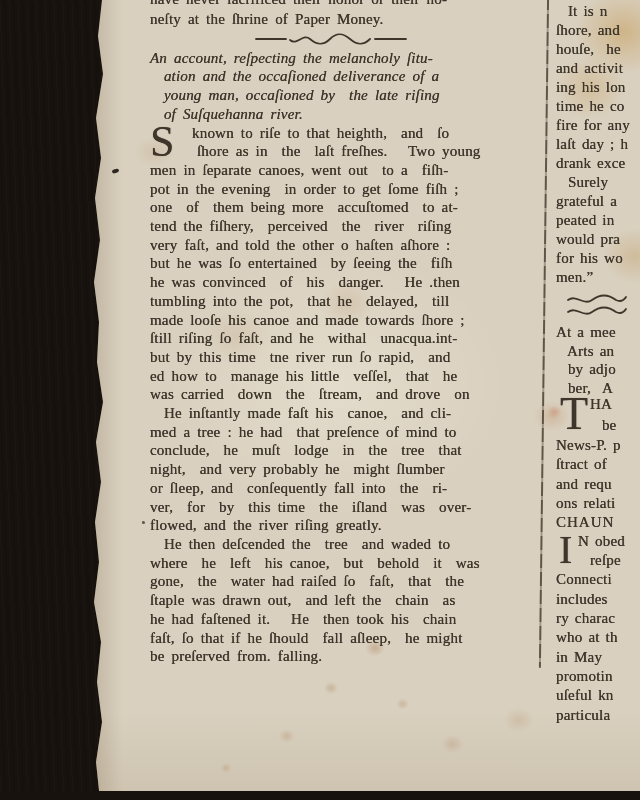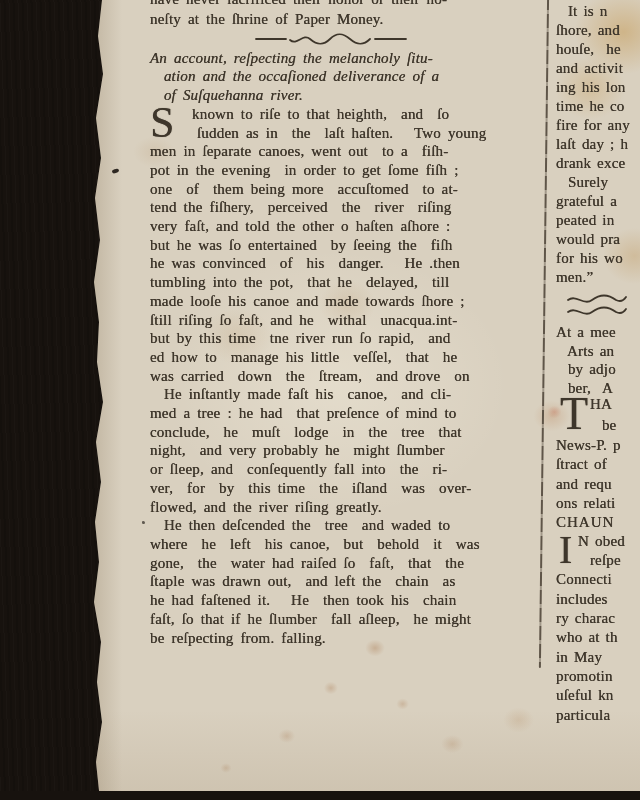--- a/index.html
+++ b/index.html
@@ -96,28 +96,29 @@
 
       <div class="orn">
         <svg width="156" height="16" viewBox="0 0 156 16">
           <path d="M2 8 H32 M36 9 C43 15 49 2 56 8 S69 15 76 8 S89 2 96 8 S109 15 116 8 M121 8 H152" fill="none" stroke="#3e362b" stroke-width="1.8" stroke-linecap="round"></path>
         </svg>
       </div>
 
       <div class="italic">
           <div class="tl">An account, reſpecting the melancholy ſitu-</div>
           <div class="tl">  ation and the occaſioned deliverance of a</div>
+          <div class="tl">  young man, occaſioned by  the late riſing</div>
           <div class="tl">  of Suſquehanna river.</div>
         </div>
 
       <div id="para1" class="para">
         <span class="dropcap">S</span>
         <div>
             <div class="tl">known to riſe to that heighth,  and  ſo</div>
-            <div class="tl">ſudden as in  the  laſt haſten.   Two young</div>
+            <div class="tl">ſhore as in  the  laſt freſhes.   Two young</div>
             <div class="tl">men in ſeparate canoes, went out  to a  fiſh-</div>
             <div class="tl">pot in the evening  in order to get ſome fiſh ;</div>
             <div class="tl">one  of  them being more  accuſtomed  to at-</div>
             <div class="tl">tend the fiſhery,  perceived  the  river  riſing</div>
             <div class="tl">very faſt, and told the other o haſten aſhore :</div>
             <div class="tl">but he was ſo entertained  by ſeeing the  fiſh</div>
             <div class="tl">he was convinced  of  his  danger.   He .then</div>
             <div class="tl">tumbling into the pot,  that he  delayed,  till</div>
             <div class="tl">made looſe his canoe and made towards ſhore ;</div>
             <div class="tl">ſtill riſing ſo faſt, and he  withal  unacqua.int-</div>
@@ -136,22 +137,22 @@
           <div class="tl">ver,  for  by  this time  the  iſland  was  over-</div>
           <div class="tl">flowed, and the river riſing greatly.</div>
         </div>
 
       <div class="para">
           <div class="tl">  He then deſcended the  tree  and waded to</div>
           <div class="tl">where  he  left  his canoe,  but  behold  it  was</div>
           <div class="tl">gone,  the  water had raiſed ſo  faſt,  that  the</div>
           <div class="tl">ſtaple was drawn out,  and left the  chain  as</div>
           <div class="tl">he had faſtened it.   He  then took his  chain</div>
-          <div class="tl">faſt, ſo that if he ſlumber  fall aſleep,  he might</div>
-          <div class="tl">be reſpecting from. falling.</div>
+          <div class="tl">faſt, ſo that if he ſhould  fall aſleep,  he might</div>
+          <div class="tl">be preſerved from. falling.</div>
         </div>
     </div>
 
     <div class="col-right">
       <div>
           <div class="tl">  It is n</div>
           <div class="tl">ſhore, and</div>
           <div class="tl">houſe,  he</div>
           <div class="tl">and activit</div>
           <div class="tl">ing his lon</div>

